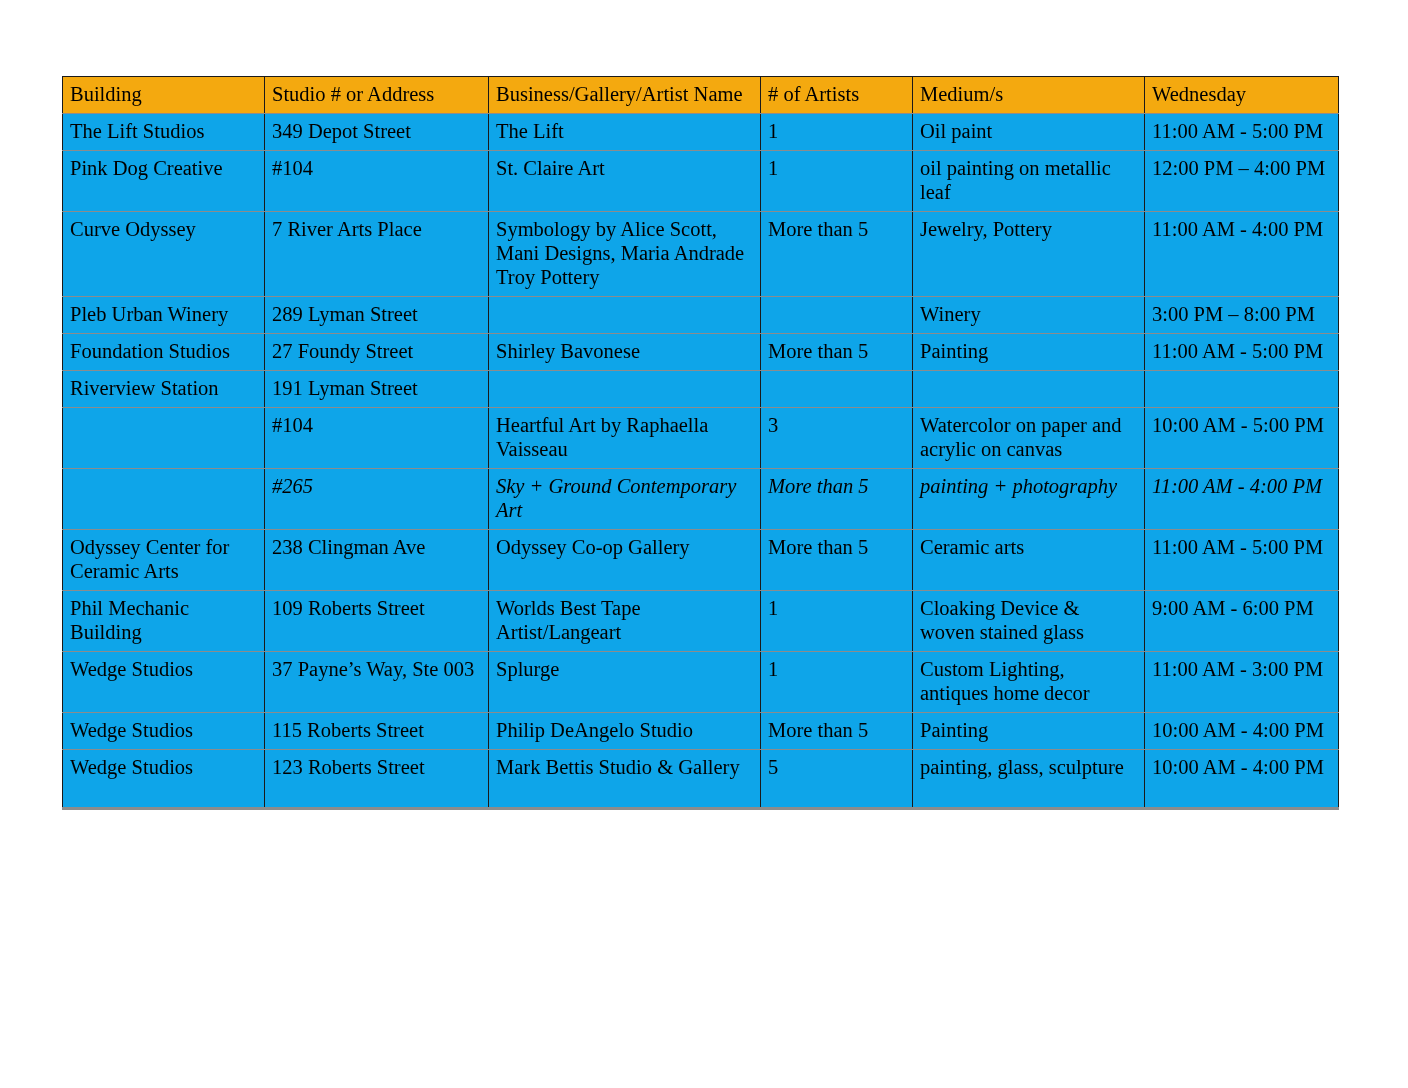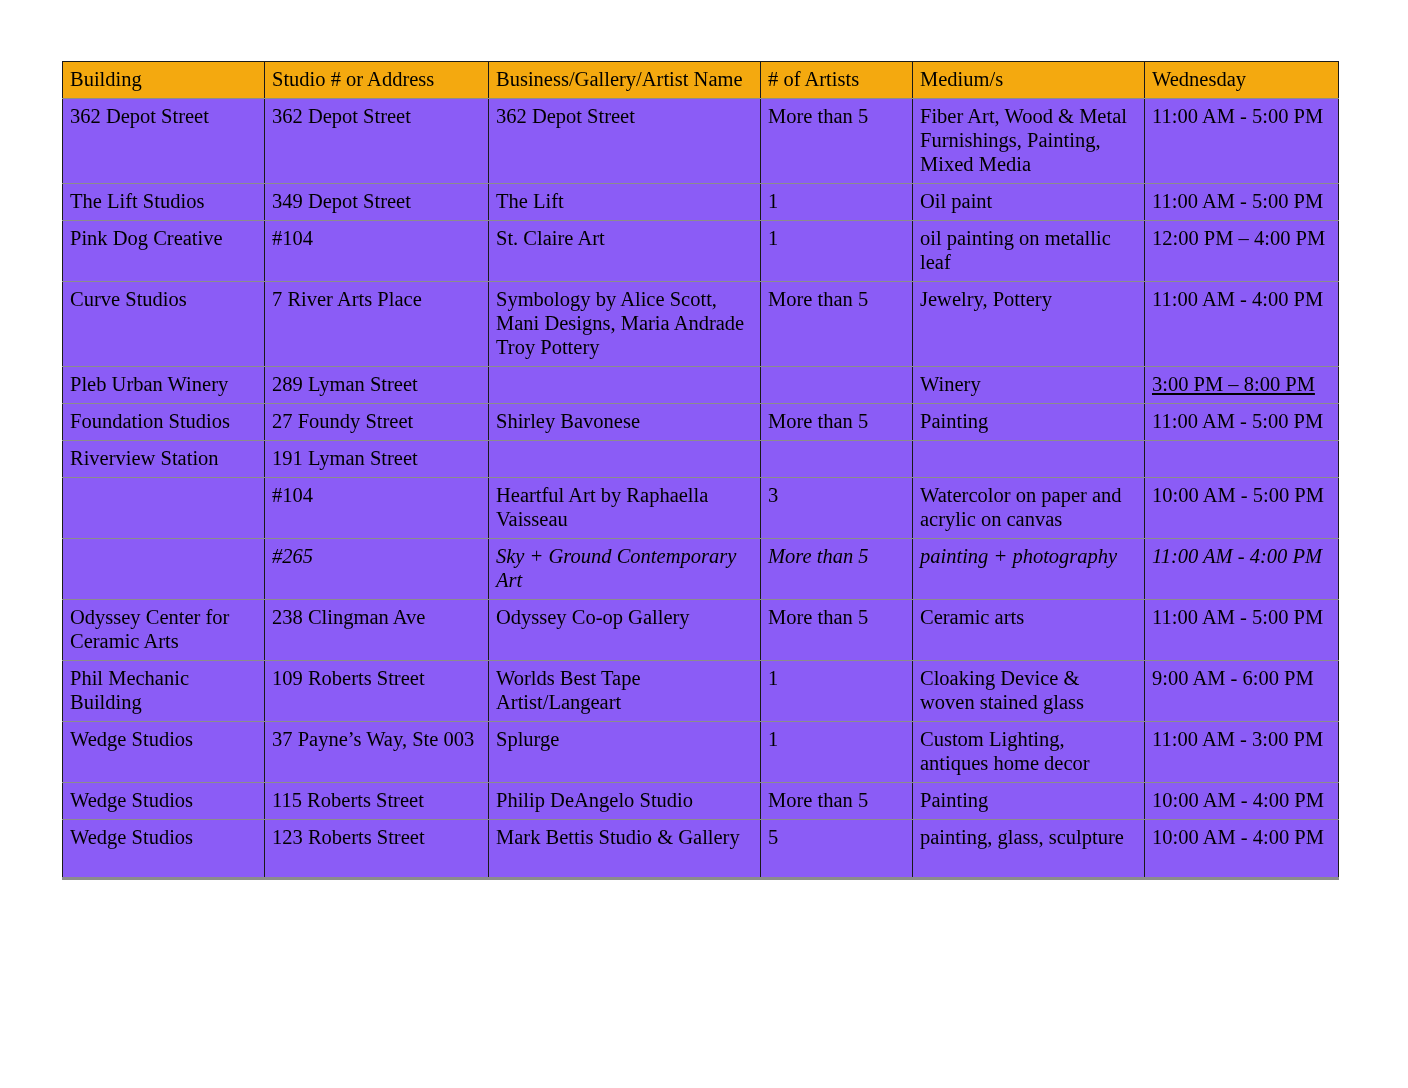--- a/index.html
+++ b/index.html
@@ -23,21 +23,22 @@
   .table-wrap {
     position: absolute;
     left: 62px;
     top: 61px;
     width: 1276px;
   }
   table.studio-table {
     border-collapse: collapse;
     table-layout: fixed;
     width: 1276px;
-    background: #8b5cf6;
+    background: #0ea5e9;
+    margin-top: 15px;
   }
   table.studio-table td,
   table.studio-table th {
     border-top: 1.6px solid #8c8c8c;
     border-bottom: 1.6px solid #8c8c8c;
     border-left: 1.2px solid #1a1a1a;
     border-right: 1.2px solid #1a1a1a;
     vertical-align: top;
     padding: 6px 7px 6px 7px;
     font-size: 20.5px;
@@ -69,21 +70,21 @@
   col.c-artists    { width: 152px; }
   col.c-medium     { width: 232px; }
   col.c-wednesday  { width: 194px; }
 
   .bldg { font-weight: bold; }
   .purple { color: #452C78; }
   .green  { color: #2E6B52; }
   .blue   { color: #2F5496; }
   .red    { color: #B71C2B; font-family: Liberation Serif, serif; }
 
-  .center { text-align: center; text-decoration: underline; }
+  .center { text-align: center; }
 </style>
 </head>
 <body>
 
 <div class="page">
   <div class="table-wrap">
     <table class="studio-table">
       <colgroup>
         <col class="c-building">
         <col class="c-studio">
@@ -96,46 +97,38 @@
         <tr>
             <th class="bold-head">Building</th>
             <th>Studio # or Address</th>
             <th class="bold-head">Business/Gallery/Artist Name</th>
             <th># of Artists</th>
             <th>Medium/s</th>
             <th>Wednesday</th>
           </tr>
       </thead>
       <tbody>
-          <tr style="height: 84px;">
-            <td class="bldg purple">362 Depot Street</td>
-            <td>362 Depot Street</td>
-            <td class="bold-cell">362 Depot Street</td>
-            <td>More than 5</td>
-            <td>Fiber Art, Wood &amp; Metal Furnishings, Painting, Mixed Media</td>
-            <td>11:00 AM - 5:00 PM</td>
-          </tr>
           <tr style="height: 35px;">
             <td class="bldg purple">The Lift Studios</td>
             <td>349 Depot Street</td>
             <td class="bold-cell">The Lift</td>
             <td>1</td>
             <td>Oil paint</td>
             <td>11:00 AM - 5:00 PM</td>
           </tr>
           <tr style="height: 60px; font-family: Liberation Serif, serif;">
             <td class="bldg purple">Pink Dog Creative</td>
             <td>#104</td>
             <td class="bold-cell">St. Claire Art</td>
             <td>1</td>
             <td>oil painting on metallic leaf</td>
             <td>12:00 PM – 4:00 PM</td>
           </tr>
           <tr style="height: 84px;">
-            <td class="bldg green">Curve Studios</td>
+            <td class="bldg green">Curve Odyssey</td>
             <td>7 River Arts Place</td>
             <td class="bold-cell">Symbology by Alice Scott, Mani Designs, Maria Andrade Troy Pottery</td>
             <td>More than 5</td>
             <td>Jewelry, Pottery</td>
             <td>11:00 AM - 4:00 PM</td>
           </tr>
           <tr style="height: 35px; padding-left: 27px;">
             <td class="bldg blue">Pleb Urban Winery</td>
             <td>289 Lyman Street</td>
             <td class="bold-cell"></td>

